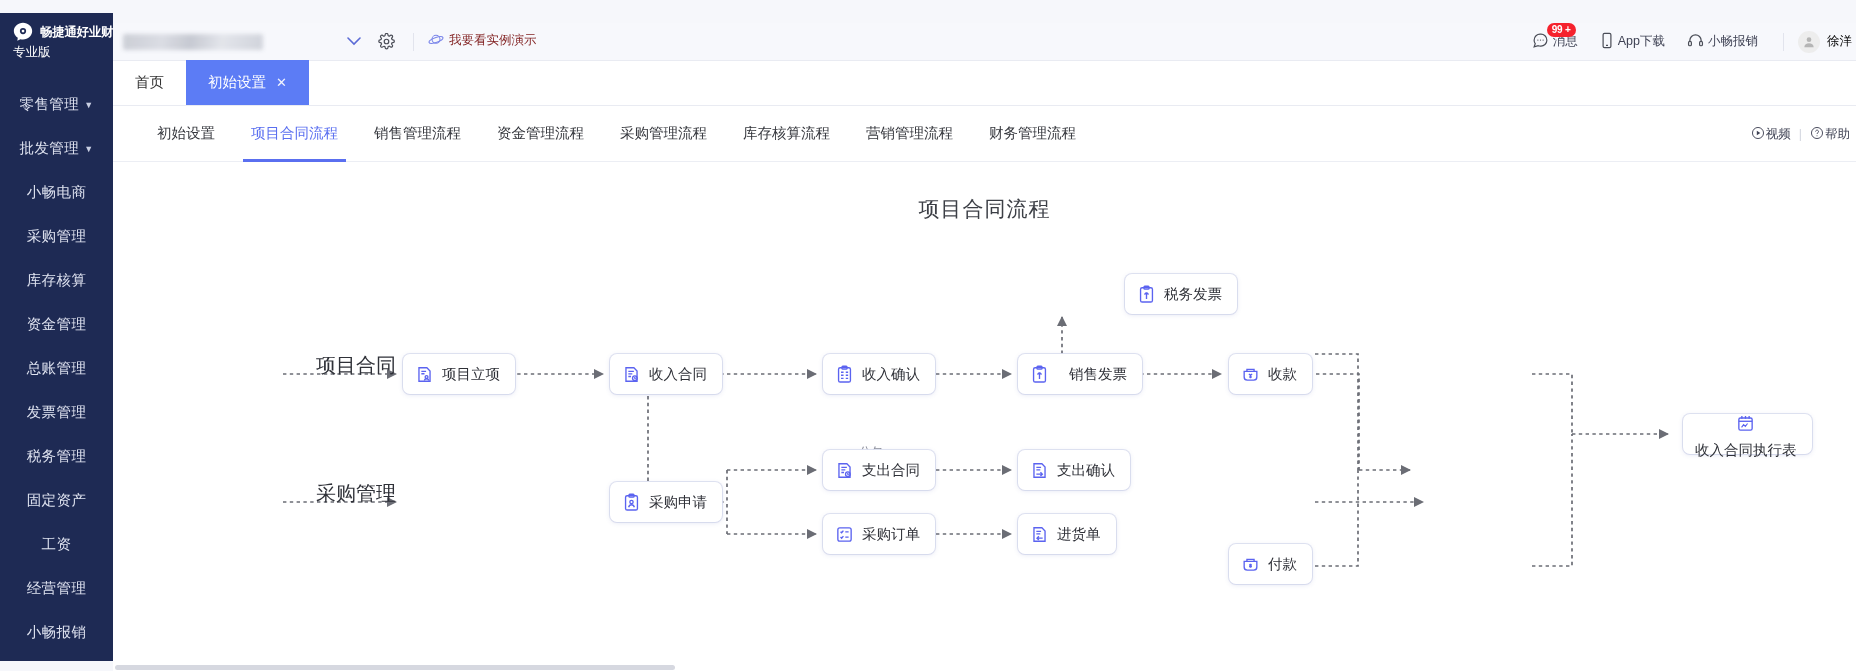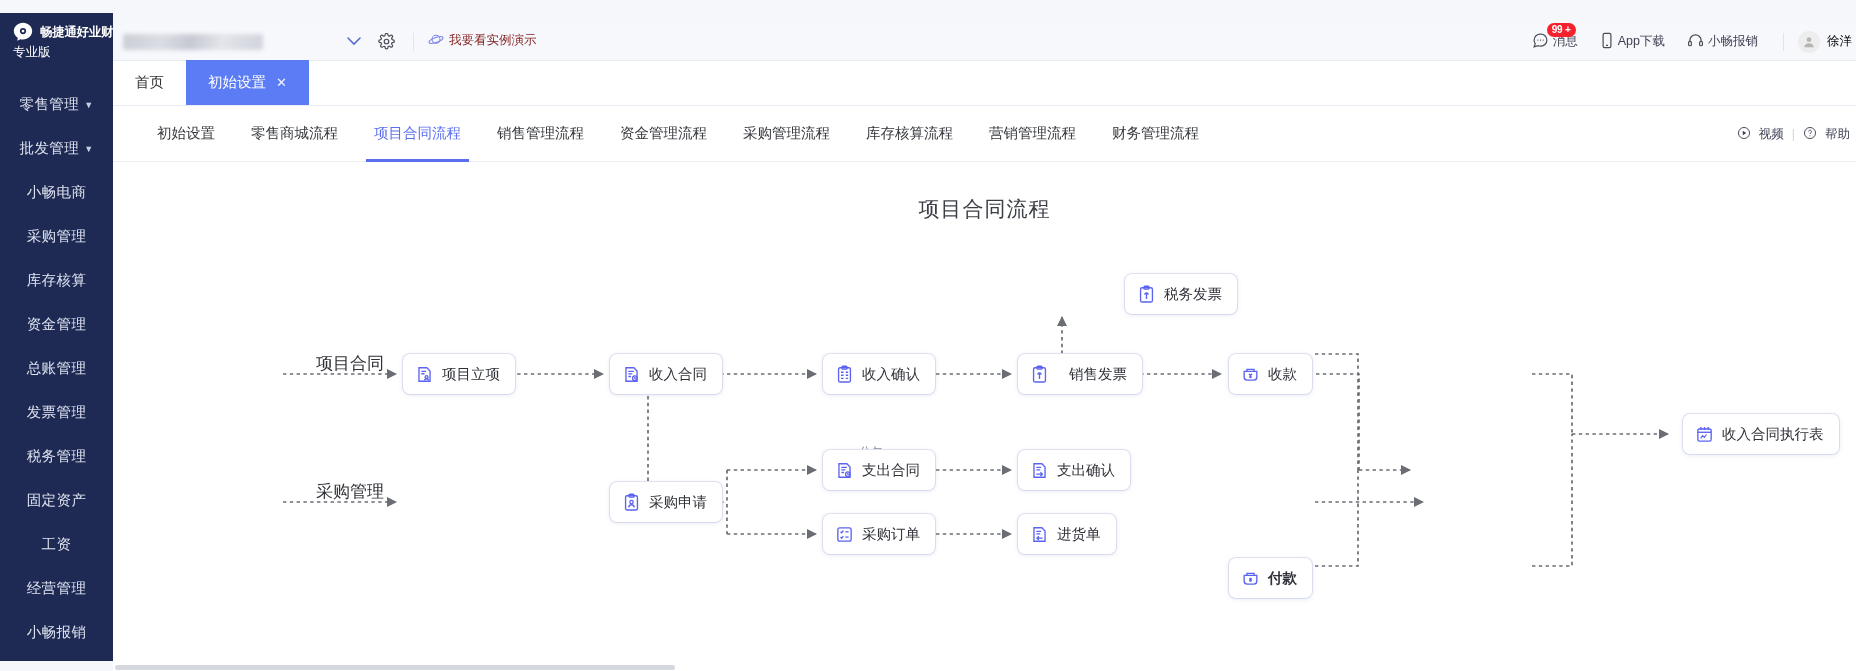--- a/index.html
+++ b/index.html
@@ -89,40 +89,40 @@
     height:56px; display:flex; align-items:center; position:relative; white-space:nowrap;
   }
   .stab.active { color:#5a6ff0; }
   .stab.active::after {
     content:""; position:absolute; left:10px; right:10px; bottom:0; height:2.5px; background:#5a6ff0;
   }
   .helpzone {
     position:absolute; right:0px; top:0; height:56px; display:flex; align-items:center;
     gap:0; font-size:12.5px; color:#3f4254;
   }
-  .help-link { display:flex; align-items:flex-start; gap:8px; cursor:pointer; padding:0 6px;}
+  .help-link { display:flex; align-items:flex-start; gap:1px; cursor:pointer; padding:0 6px;}
   .help-div { color:#d4d7e0; padding:0 2px; }
 
   .diagram-title {
     text-align:center; font-size:21px; color:#3c3f46; margin-top:33px; letter-spacing:1px;
   }
 
   
   .canvas { position:relative; width:100%; height:420px; margin-top:6px; }
   .canvas svg.edges { position:absolute; left:0; top:0; width:100%; height:100%; pointer-events:none; }
   .node {
     position:absolute; height:40px; background:#ffffff;
     border-radius:7px; display:flex; align-items:center; gap:8px;
     padding:0 15px 0 12px; cursor:pointer; white-space:nowrap;
     box-shadow:0 1px 5px rgba(90,100,180,.16), 0 0 0 1px rgba(225,228,242,.9);
     font-size:14.5px; color:#2f3138;
   }
   .node .ic { width:19px; height:19px; flex:none; display:block; }
   .rowlabel {
-    position:absolute; font-size:17px; color:#2f3138;
+    position:absolute; font-size:20px; color:#2f3138;
   }
   .edgelabel {
     position:absolute; font-size:12px; color:#8a8d99;
   }
   
   .hscroll {
     position:absolute; left:113px; bottom:0; right:0; height:7px; background:transparent;
   }
   .hscroll i { position:absolute; left:2px; bottom:1px; width:560px; height:5px; background:#d6d8e0; border-radius:3px; display:block;}
 </style>
@@ -266,21 +266,20 @@
       <div class="wtab active">
         <span>初始设置</span>
         <span class="x">✕</span>
       </div>
     </div>
 
   <div class="content">
     <div class="subtabs">
       <div id="stabs" style="display:flex;align-items:center;">
           <div class="stab">初始设置</div>
-          <div class="stab">零售商城流程</div>
           <div class="stab active">项目合同流程</div>
           <div class="stab">销售管理流程</div>
           <div class="stab">资金管理流程</div>
           <div class="stab">采购管理流程</div>
           <div class="stab">库存核算流程</div>
           <div class="stab">营销管理流程</div>
           <div class="stab">财务管理流程</div>
         </div>
       <div class="helpzone">
         <span class="help-link">
@@ -423,21 +422,21 @@
         <span class="ic">
           <svg viewBox="0 0 24 24" width="19" height="19" fill="none" stroke="#5b63f0" stroke-width="1.7">
             <path d="M4 8h16v7.2a4 4 0 01-4 4H8a4 4 0 01-4-4z"></path>
               <path d="M7.5 8V5.6h9V8"></path>
             <path d="M10 11.2l2 2 2-2M12 13.2v3.4M10.4 15.2h3.2"></path>
           </svg>
         </span>
         <span>收款</span>
       </div>
 
-      <div class="node" style="left:1570px;top:185px;">
+      <div class="node" style="left:1570px;top:185px;flex-direction:column;">
         <span class="ic">
           <svg viewBox="0 0 24 24" width="19" height="19" fill="none" stroke="#5b63f0" stroke-width="1.7">
             <rect x="3.6" y="5" width="16.8" height="15.4" rx="2"></rect>
               <path d="M3.6 9.2h16.8"></path>
             <path d="M7.4 2.6v3.4M12 2.6v3.4M16.6 2.6v3.4"></path>
             <path d="M7 16.8l2.6-3.4 2.2 2.2 2.8-3.6" stroke-width="1.5"></path>
           </svg>
         </span>
         <span>收入合同执行表</span>
       </div>
@@ -491,21 +490,21 @@
         <span class="ic">
           <svg viewBox="0 0 24 24" width="19" height="19" fill="none" stroke="#5b63f0" stroke-width="1.7">
             <path d="M5 3.5h10l4 4v13H5z"></path>
               <path d="M8 8h6M8 11.3h5"></path>
             <path d="M16 16.6H8.8M11.2 14.2L8.8 16.6l2.4 2.4"></path>
           </svg>
         </span>
         <span>进货单</span>
       </div>
 
-      <div class="node" style="left:1116px;top:329px;font-weight:bold;">
+      <div class="node" style="left:1116px;top:315px;">
         <span class="ic">
           <svg viewBox="0 0 24 24" width="19" height="19" fill="none" stroke="#5b63f0" stroke-width="1.7">
             <path d="M4 8h16v7.2a4 4 0 01-4 4H8a4 4 0 01-4-4z"></path>
               <path d="M7.5 8V5.6h9V8"></path>
             <path d="M12 11v5.2M10.2 12.6h3.6M10.2 14.6h3.6"></path>
           </svg>
         </span>
         <span>付款</span>
       </div>
     </div>

